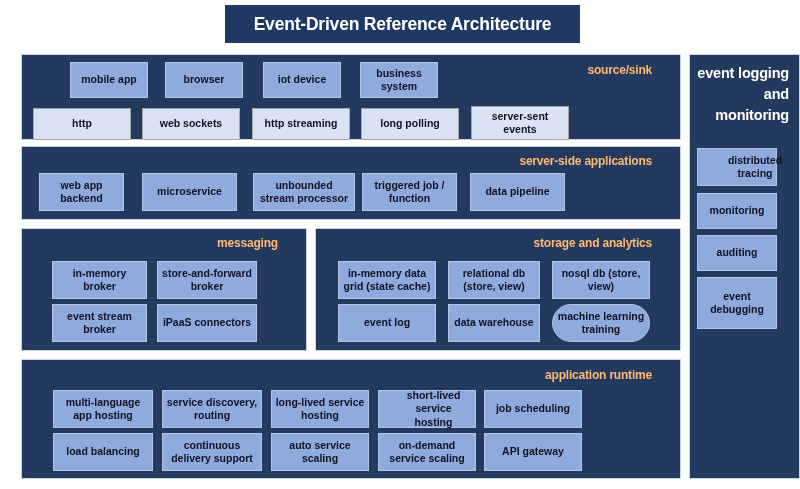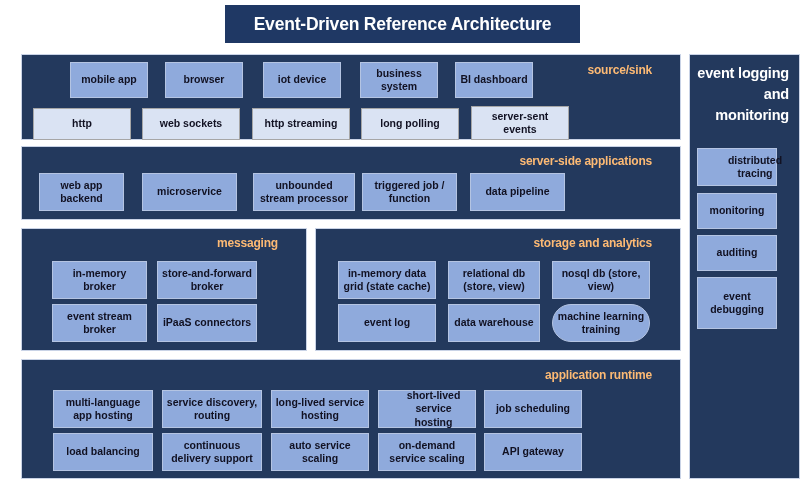--- a/index.html
+++ b/index.html
@@ -103,21 +103,20 @@
   </div>
 
   <div class="panel" style="left:21px; top:54px; width:660px; height:86px;">
     <div class="panel-title" style="top:8px;">source/sink</div>
   </div>
 
   <div class="node" style="left:70px; top:62px; width:78px; height:36px;">mobile app</div>
   <div class="node" style="left:165px; top:62px; width:78px; height:36px;">browser</div>
   <div class="node" style="left:263px; top:62px; width:78px; height:36px;">iot device</div>
   <div class="node" style="left:360px; top:62px; width:78px; height:36px;">business system</div>
-  <div class="node" style="left:455px; top:62px; width:78px; height:36px;">BI dashboard</div>
 
   <div class="node light" style="left:33px; top:108px; width:98px; height:32px;">http</div>
   <div class="node light" style="left:142px; top:108px; width:98px; height:32px;">web sockets</div>
   <div class="node light" style="left:252px; top:108px; width:98px; height:32px;">http streaming</div>
   <div class="node light" style="left:361px; top:108px; width:98px; height:32px;">long polling</div>
   <div class="node light" style="left:471px; top:106px; width:98px; height:34px;">server-sent events</div>
 
   <div class="panel" style="left:21px; top:146px; width:660px; height:74px;">
     <div class="panel-title" style="top:7px;">server-side applications</div>
   </div>

